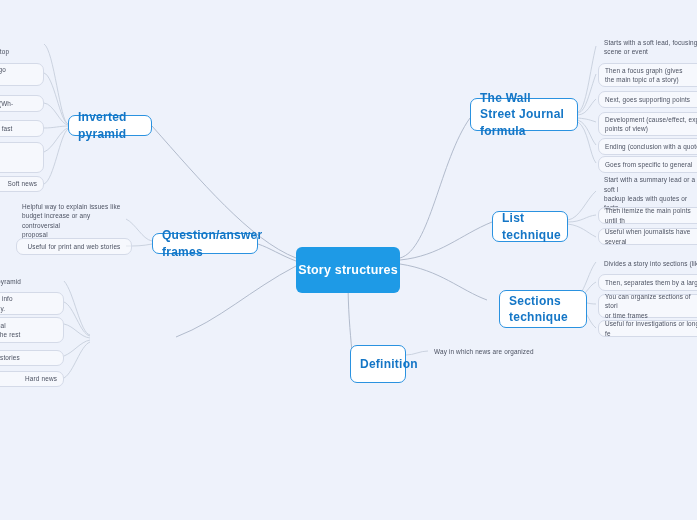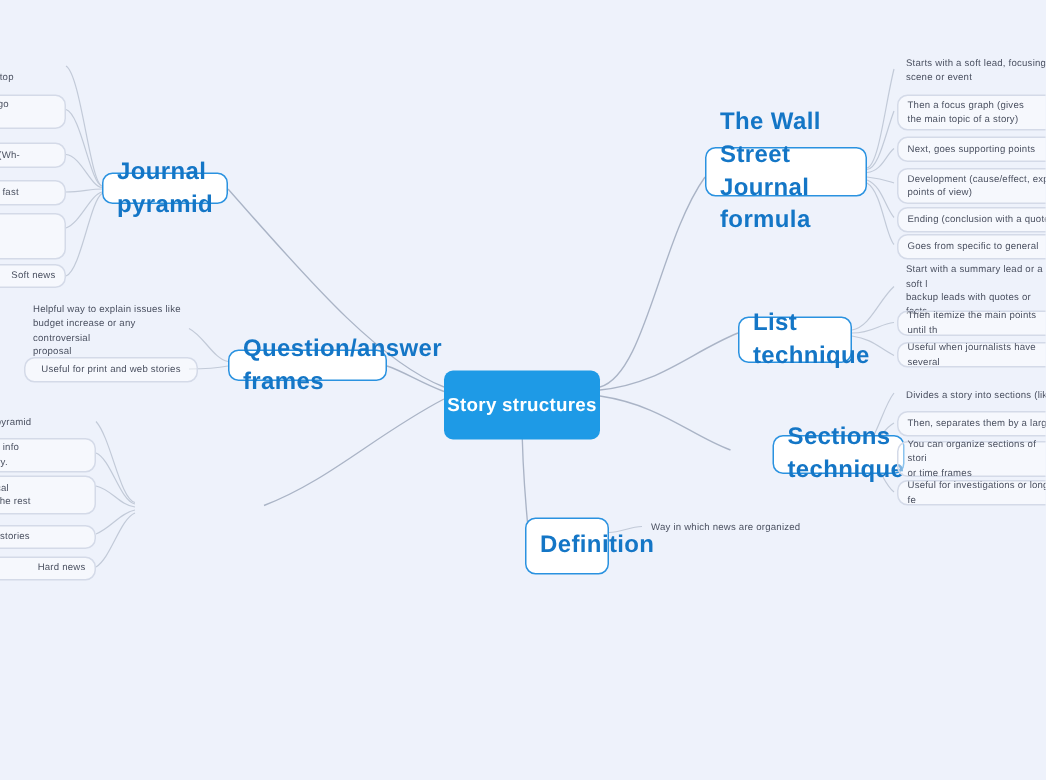--- a/index.html
+++ b/index.html
@@ -46,21 +46,21 @@
     padding: 23px 14px;
     white-space: nowrap;
   }
   
   .branch {
     background: #ffffff;
     border: 1.6px solid #2a92e0;
     border-radius: 7px;
     color: #1476c6;
     font-weight: bold;
-    font-size: 16px;
+    font-size: 12px;
     letter-spacing: 0.25px;
     line-height: 1.35;
     padding: 6px 9px;
     display: flex;
     align-items: center;
     white-space: pre-line;
   }
   
   .leaf {
     color: #4b5161;
@@ -151,35 +151,35 @@
 
   <div class="node branch" style="left:470px; top:98px; width:108px; height:33px;">
     <span>The Wall Street Journal
 formula</span>
   </div>
 
   <div class="node branch" style="left:492px; top:211px; width:76px; height:31px;">
     <span>List technique</span>
   </div>
 
-  <div class="node branch" style="left:515px; top:290px; width:88px; height:26px;">
+  <div class="node branch" style="left:499px; top:290px; width:88px; height:38px;">
     <span>Sections technique</span>
   </div>
 
   <div class="node branch" style="left:350px; top:345px; width:56px; height:38px;">
     <span>Definition</span>
   </div>
 
 
   <div class="node branch" style="left:152px; top:233px; width:106px; height:21px;">
     <span>Question/answer frames</span>
   </div>
 
   <div class="node branch" style="left:68px; top:115px; width:84px; height:21px;">
-    <span>Journal pyramid</span>
+    <span>Inverted pyramid</span>
   </div>
 
   <div class="node leaf right plain" style="left:598px; top:36px; width:112px; height:22px;">
     <span>Starts with a soft lead, focusing
 scene or event</span>
   </div>
   <div class="node leaf right boxed" style="left:598px; top:63px; width:112px; height:24px;">
     <span>Then a focus graph (gives
 the main topic of a story)</span>
   </div>

